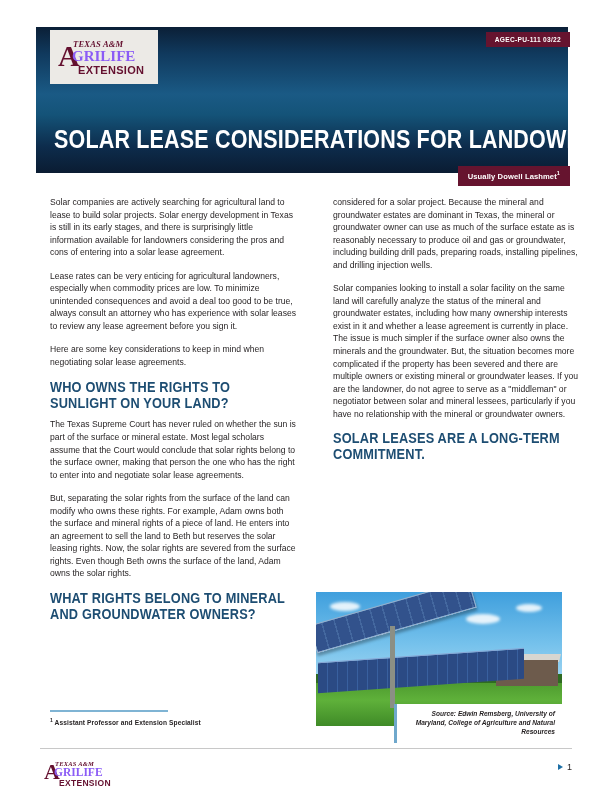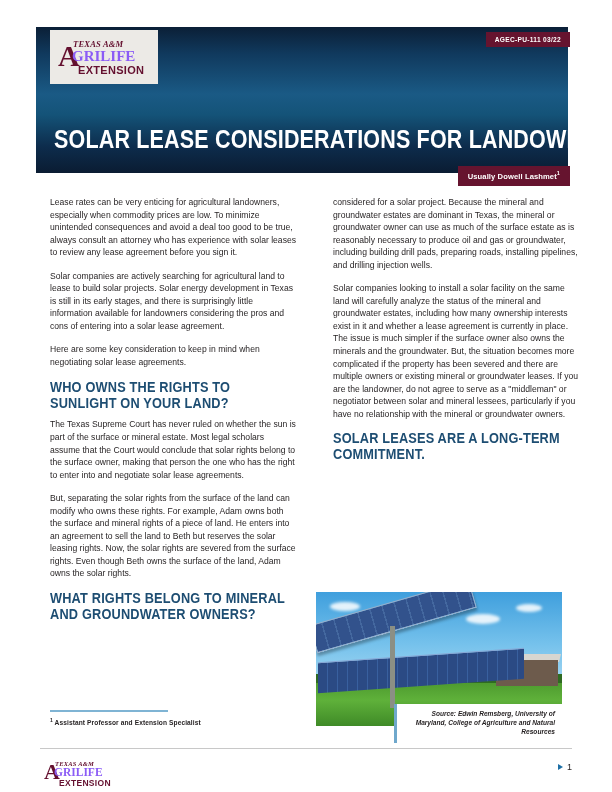--- a/index.html
+++ b/index.html
@@ -359,23 +359,23 @@
     </div>
   </div>
 
   <div class="pub-badge">AGEC-PU-111   03/22</div>
 
   <div class="doc-title">SOLAR LEASE CONSIDERATIONS FOR LANDOWNERS</div>
 
   <div class="author-badge"><span>Usually Dowell Lashmet</span><sup>1</sup></div>
 
   <div class="col col-left">
+    <p class="body-p">Solar companies are actively searching for agricultural land to lease to build solar projects. Solar energy development in Texas is still in its early stages, and there is surprisingly little information available for landowners considering the pros and cons of entering into a solar lease agreement.</p>
     <p class="body-p">Lease rates can be very enticing for agricultural landowners, especially when commodity prices are low. To minimize unintended consequences and avoid a deal too good to be true, always consult an attorney who has experience with solar leases to review any lease agreement before you sign it.</p>
-    <p class="body-p">Solar companies are actively searching for agricultural land to lease to build solar projects. Solar energy development in Texas is still in its early stages, and there is surprisingly little information available for landowners considering the pros and cons of entering into a solar lease agreement.</p>
-    <p class="body-p">Here are some key consideration to keep in mind when negotiating solar lease agreements.</p>
+    <p class="body-p">Here are some key considerations to keep in mind when negotiating solar lease agreements.</p>
 
     <div class="sec-head">WHO OWNS THE RIGHTS TO SUNLIGHT ON YOUR LAND?</div>
     <p class="body-p">The Texas Supreme Court has never ruled on whether the sun is part of the surface or mineral estate. Most legal scholars assume that the Court would conclude that solar rights belong to the surface owner, making that person the one who has the right to enter into and negotiate solar lease agreements.</p>
     <p class="body-p">But, separating the solar rights from the surface of the land can modify who owns these rights. For example, Adam owns both the surface and mineral rights of a piece of land. He enters into an agreement to sell the land to Beth but reserves the solar leasing rights. Now, the solar rights are severed from the surface rights. Even though Beth owns the surface of the land, Adam owns the solar rights.</p>
 
     <div class="sec-head">WHAT RIGHTS BELONG TO MINERAL AND GROUNDWATER OWNERS?</div>
   </div>
 
   <div class="col col-right">
     <p class="body-p">considered for a solar project. Because the mineral and groundwater estates are dominant in Texas, the mineral or groundwater owner can use as much of the surface estate as is reasonably necessary to produce oil and gas or groundwater, including building drill pads, preparing roads, installing pipelines, and drilling injection wells.</p>

